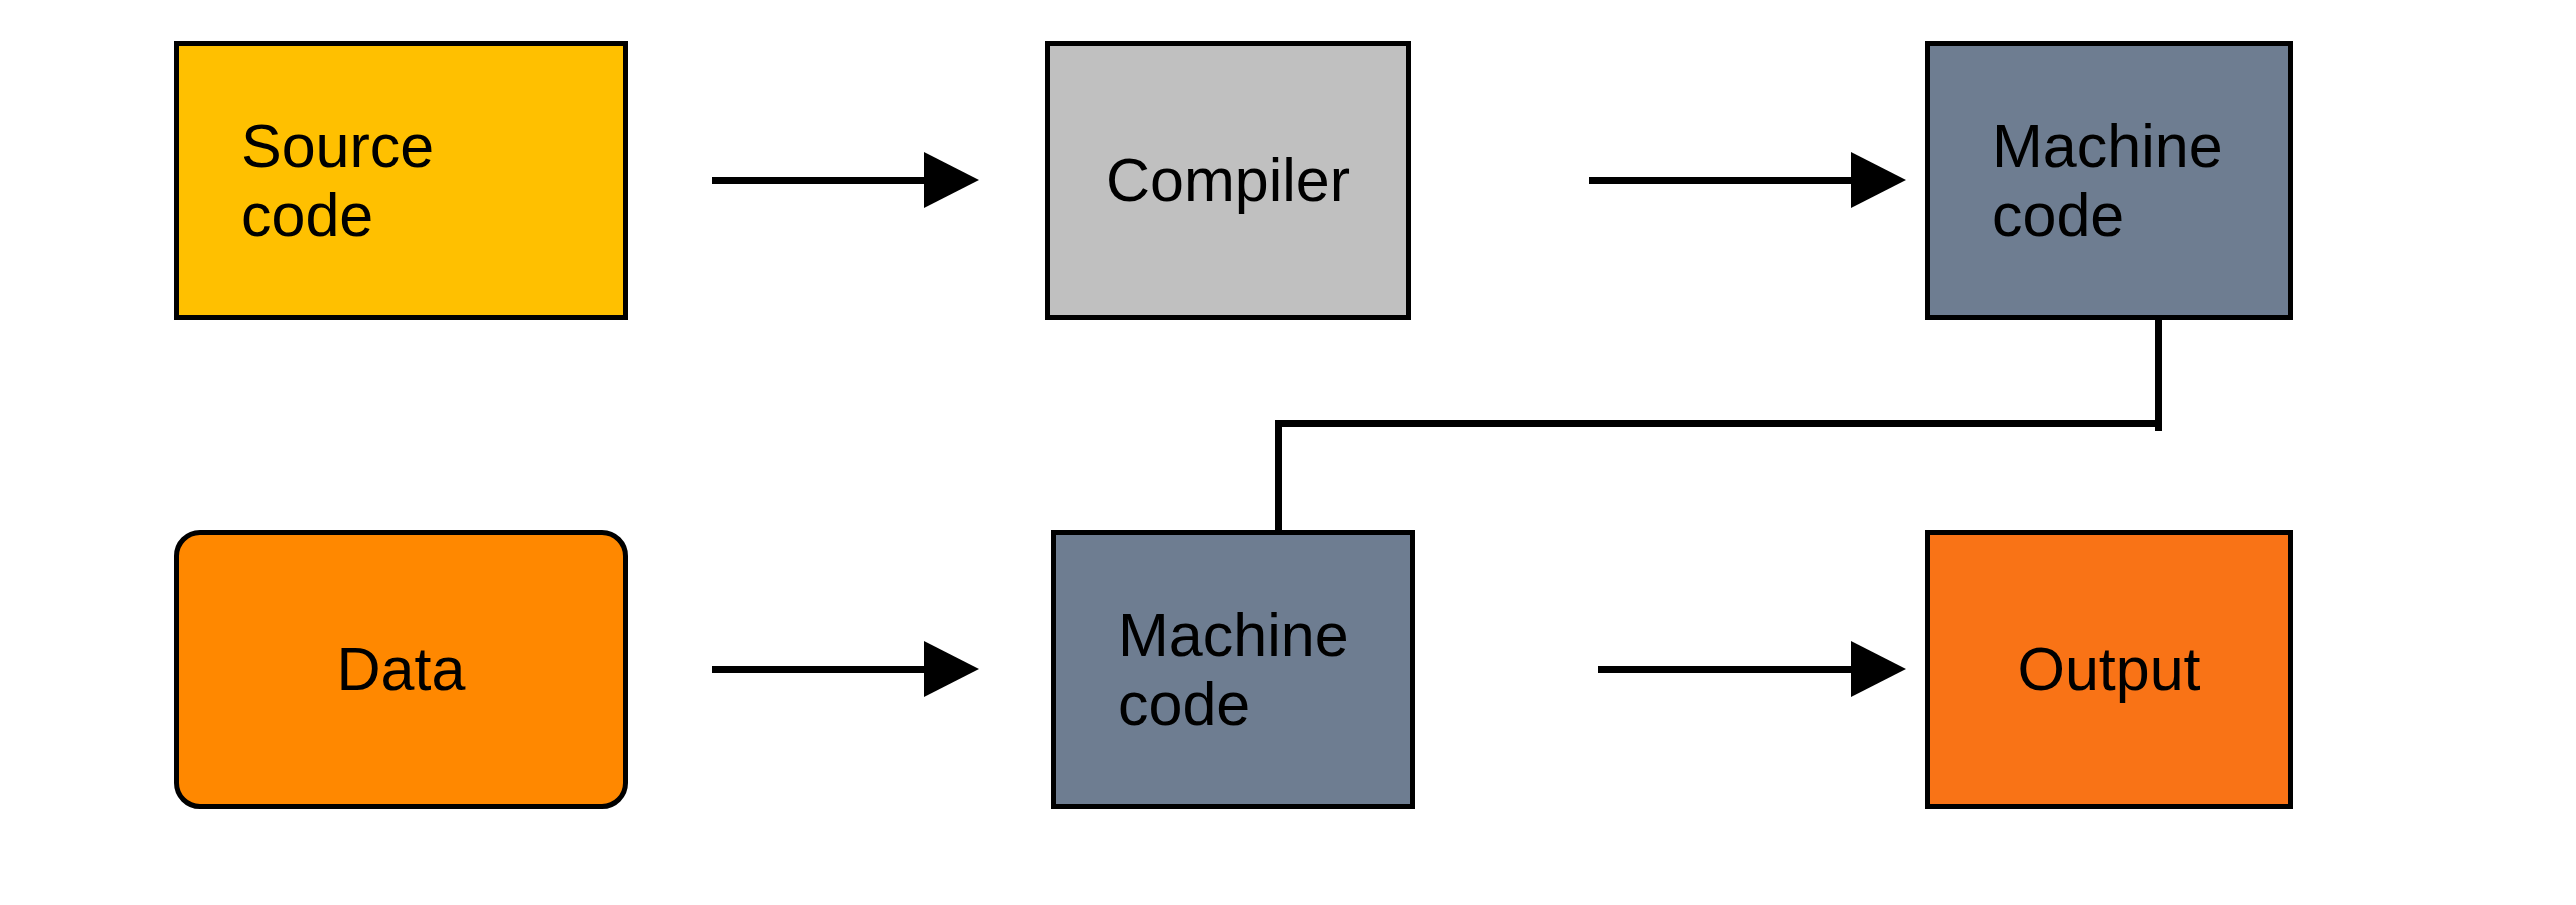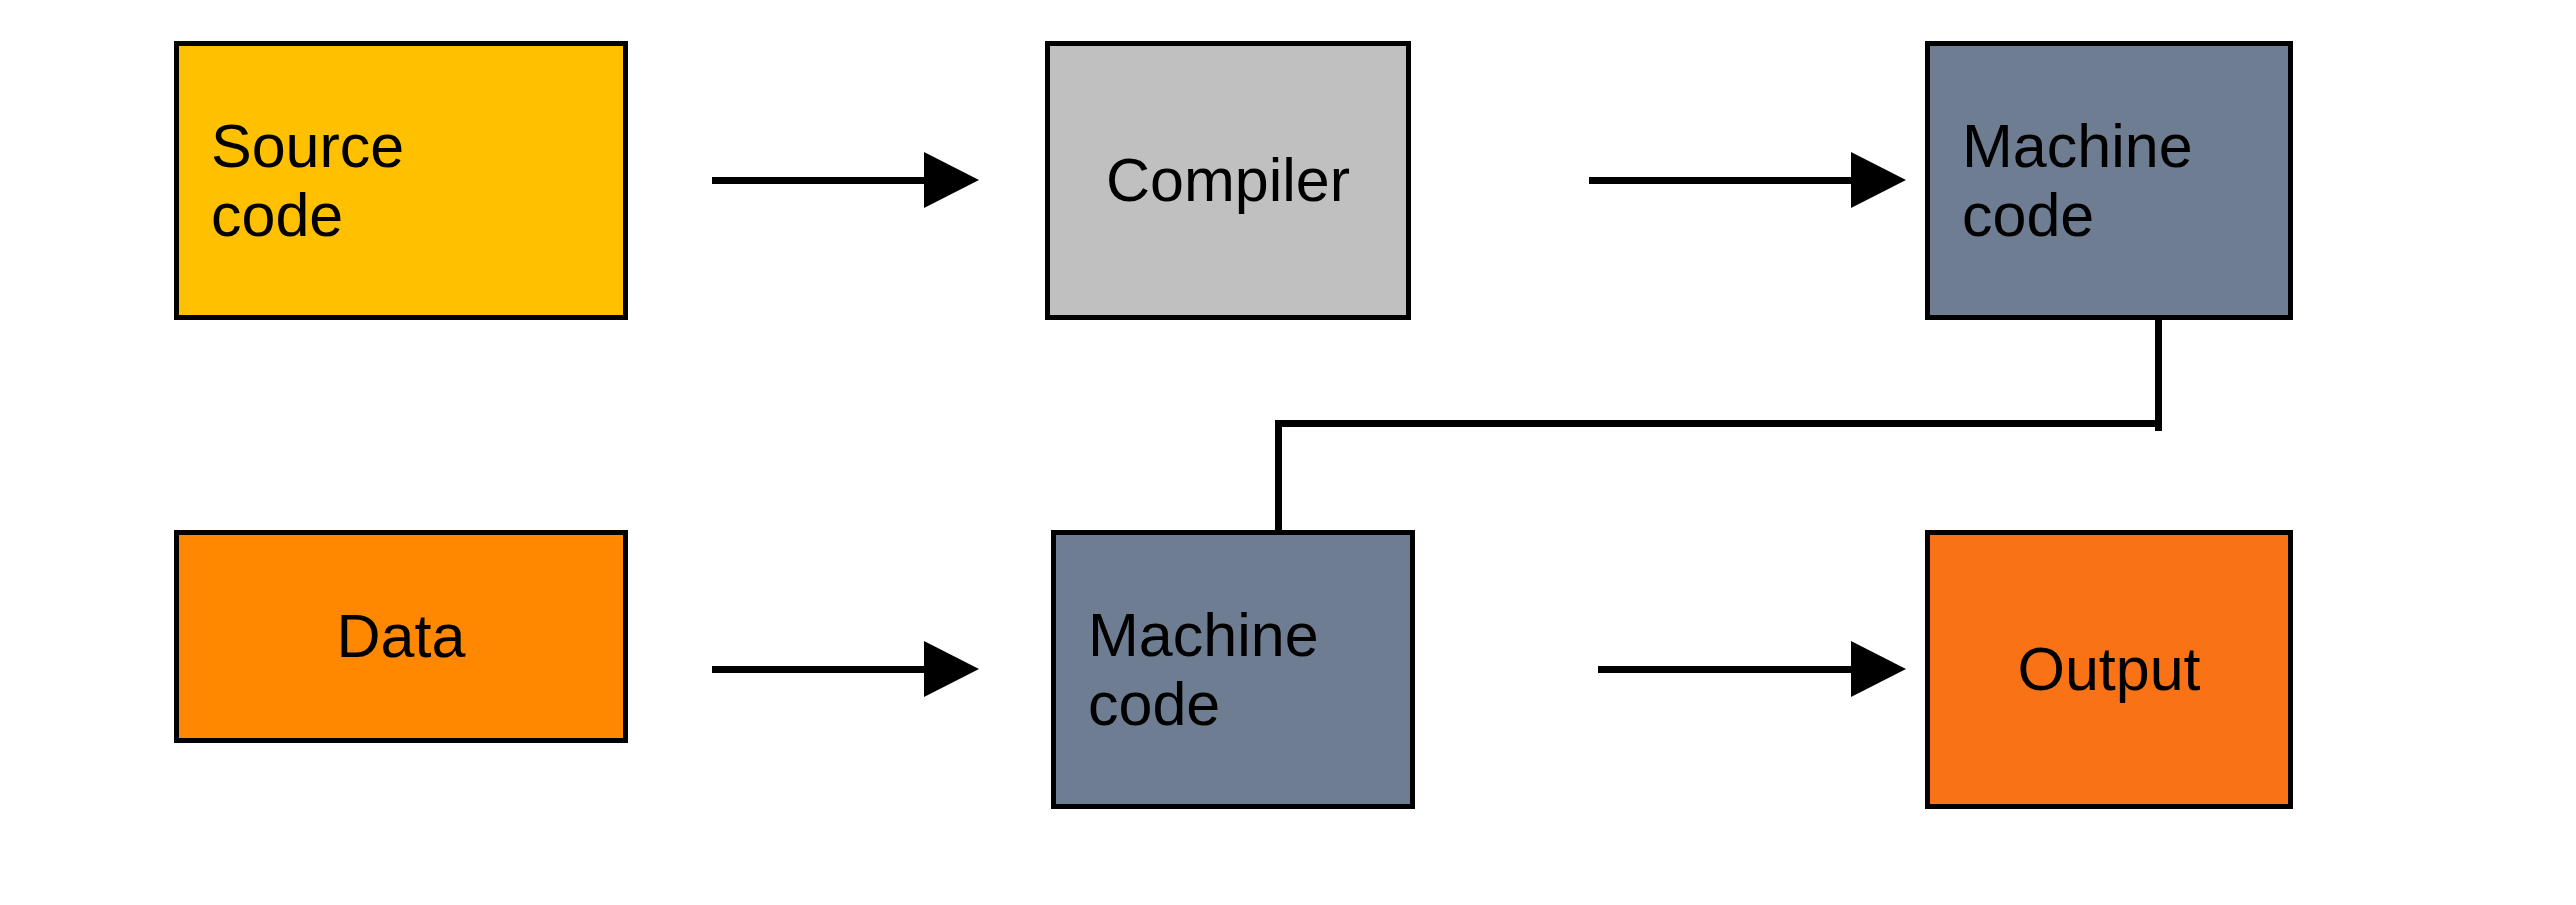--- a/index.html
+++ b/index.html
@@ -30,21 +30,21 @@
     letter-spacing: 0px;
     white-space: pre-line;
   }
   .node .node-label {
     display: block;
     width: 100%;
   }
   .node.align-center { justify-content: center; }
   .node.align-center .node-label { text-align: center; }
   .node.align-indent { justify-content: flex-start; }
-  .node.align-indent .node-label { padding-left: 32px; text-align: left; }
+  .node.align-indent .node-label { padding-left: 62px; text-align: left; }
 
   
   .edge-line-h {
     position: absolute;
     height: 7.4px;
     background: #000000;
   }
   .edge-line-v {
     position: absolute;
     width: 7.4px;
@@ -76,21 +76,21 @@
 
   <div class="node align-center" style="left: 1045px; top: 41px; width: 366px; height: 279px; background: rgb(192, 192, 192); border-color: rgb(0, 0, 0);">
     <span class="node-label">Compiler</span>
   </div>
 
   <div class="node align-indent" style="left: 1925px; top: 41px; width: 368px; height: 279px; background: rgb(110, 125, 145); border-color: rgb(0, 0, 0);">
     <span class="node-label">Machine
 code</span>
   </div>
 
-  <div class="node align-center" style="left: 174px; top: 530px; width: 454px; height: 213px; background: rgb(255, 136, 0); border-color: rgb(0, 0, 0);">
+  <div class="node align-center" style="left: 174px; top: 530px; width: 454px; height: 279px; background: rgb(255, 136, 0); border-color: rgb(0, 0, 0); border-radius: 26px;">
     <span class="node-label">Data</span>
   </div>
 
   <div class="node align-indent" style="left: 1051px; top: 530px; width: 364px; height: 279px; background: rgb(110, 125, 145); border-color: rgb(0, 0, 0);">
     <span class="node-label">Machine
 code</span>
   </div>
 
   <div class="node align-center" style="left: 1925px; top: 530px; width: 368px; height: 279px; background: #f97316; border-color: rgb(0, 0, 0);">
     <span class="node-label">Output</span>

